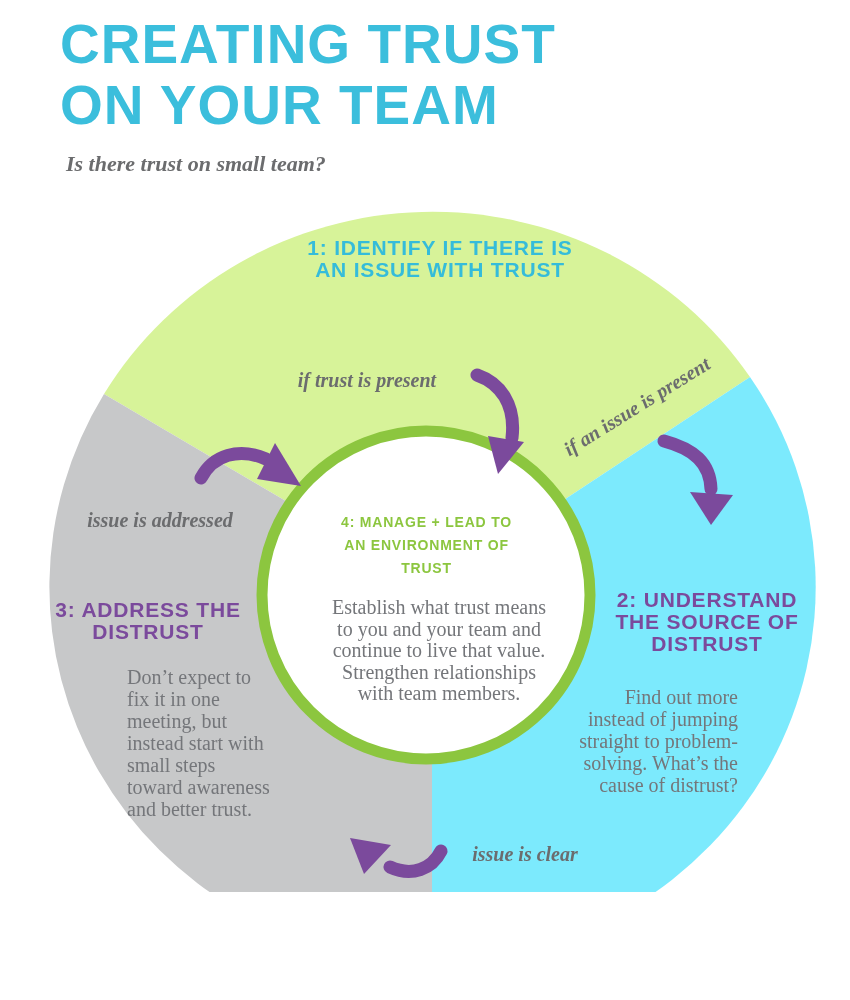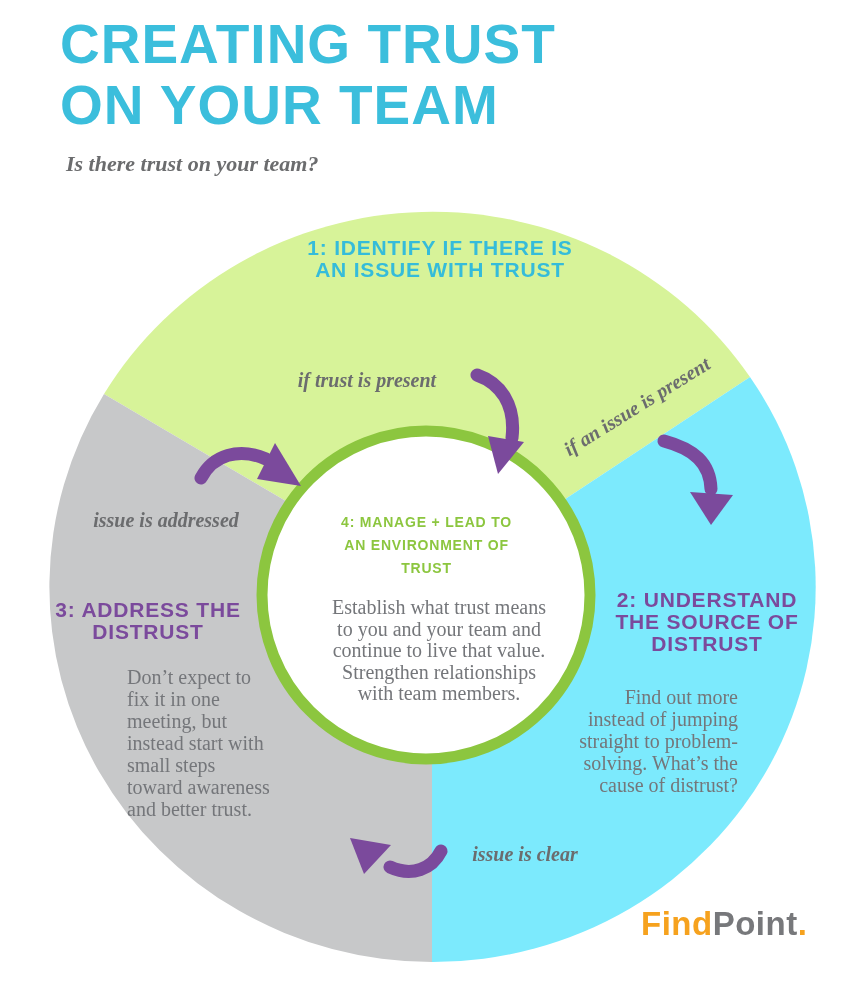--- a/index.html
+++ b/index.html
@@ -1,17 +1,17 @@
 <!DOCTYPE html>
 <html><head>
 <meta charset="utf-8">
 <style>
   html,body{margin:0;padding:0;background:#fff;}
   .canvas{
-    position:relative;width:850px;height:1000px;background:#ffffff;
+    position:relative;width:850px;height:892px;background:#ffffff;
     overflow:hidden;font-family:"Liberation Sans",sans-serif;
   }
   .abs{position:absolute;}
   svg.diagram{position:absolute;left:0;top:0;}
   .t-title{
     position:absolute;left:60px;top:14px;
     font-family:"Liberation Sans",sans-serif;font-weight:700;
     font-size:55px;line-height:61px;letter-spacing:1px;
     color:#3BBEDC;white-space:pre-line;
   }
@@ -78,21 +78,21 @@
     </g>
 
     <g>
       <path fill="none" stroke-width="13" stroke-linecap="round" d="M441,851 C432,869 412,877 390,867" stroke="#7B4A9C"></path>
       <polygon points="391,845 364,874 350,838" fill="#7B4A9C"></polygon>
     </g>
   </svg>
 
   <div class="t-title">CREATING TRUST
 ON YOUR TEAM</div>
-  <div class="t-sub">Is there trust on your team?</div>
+  <div class="t-sub">Is there trust on small team?</div>
 
   <div class="h-step h-teal abs" style="left:245px;top:237px;width:390px;">1: IDENTIFY IF THERE IS
 AN ISSUE WITH TRUST</div>
 
   <div class="h-step h-purple abs" style="left:597px;top:589px;width:220px;">2: UNDERSTAND
 THE SOURCE OF
 DISTRUST</div>
   <div class="body-txt t-right abs" style="left:538px;top:686px;width:200px;">Find out more
 instead of jumping
 straight to problem-
@@ -113,20 +113,20 @@
 AN ENVIRONMENT OF
 TRUST</div>
   <div class="body-txt t-center abs" style="left:293px;top:597px;width:292px;line-height:21.5px;">Establish what trust means
 to you and your team and
 continue to live that value.
 Strengthen relationships
 with team members.</div>
 
   <div class="lbl" style="left:277px;top:369px;width:180px;">if trust is present</div>
   <div class="lbl lbl-rot" style="left:537px;top:395px;width:200px;">if an issue is present</div>
-  <div class="lbl" style="left:70px;top:509px;width:192px;">issue is addressed</div>
+  <div class="lbl" style="left:64px;top:509px;width:192px;">issue is addressed</div>
   <div class="lbl" style="left:435px;top:843px;width:180px;">issue is clear</div>
 
   <div class="logo">
     <span class="logo-flash">Find</span><span class="logo-point">Point</span><span class="logo-dot">.</span>
   </div>
 
 </div>
 
 </body></html>

